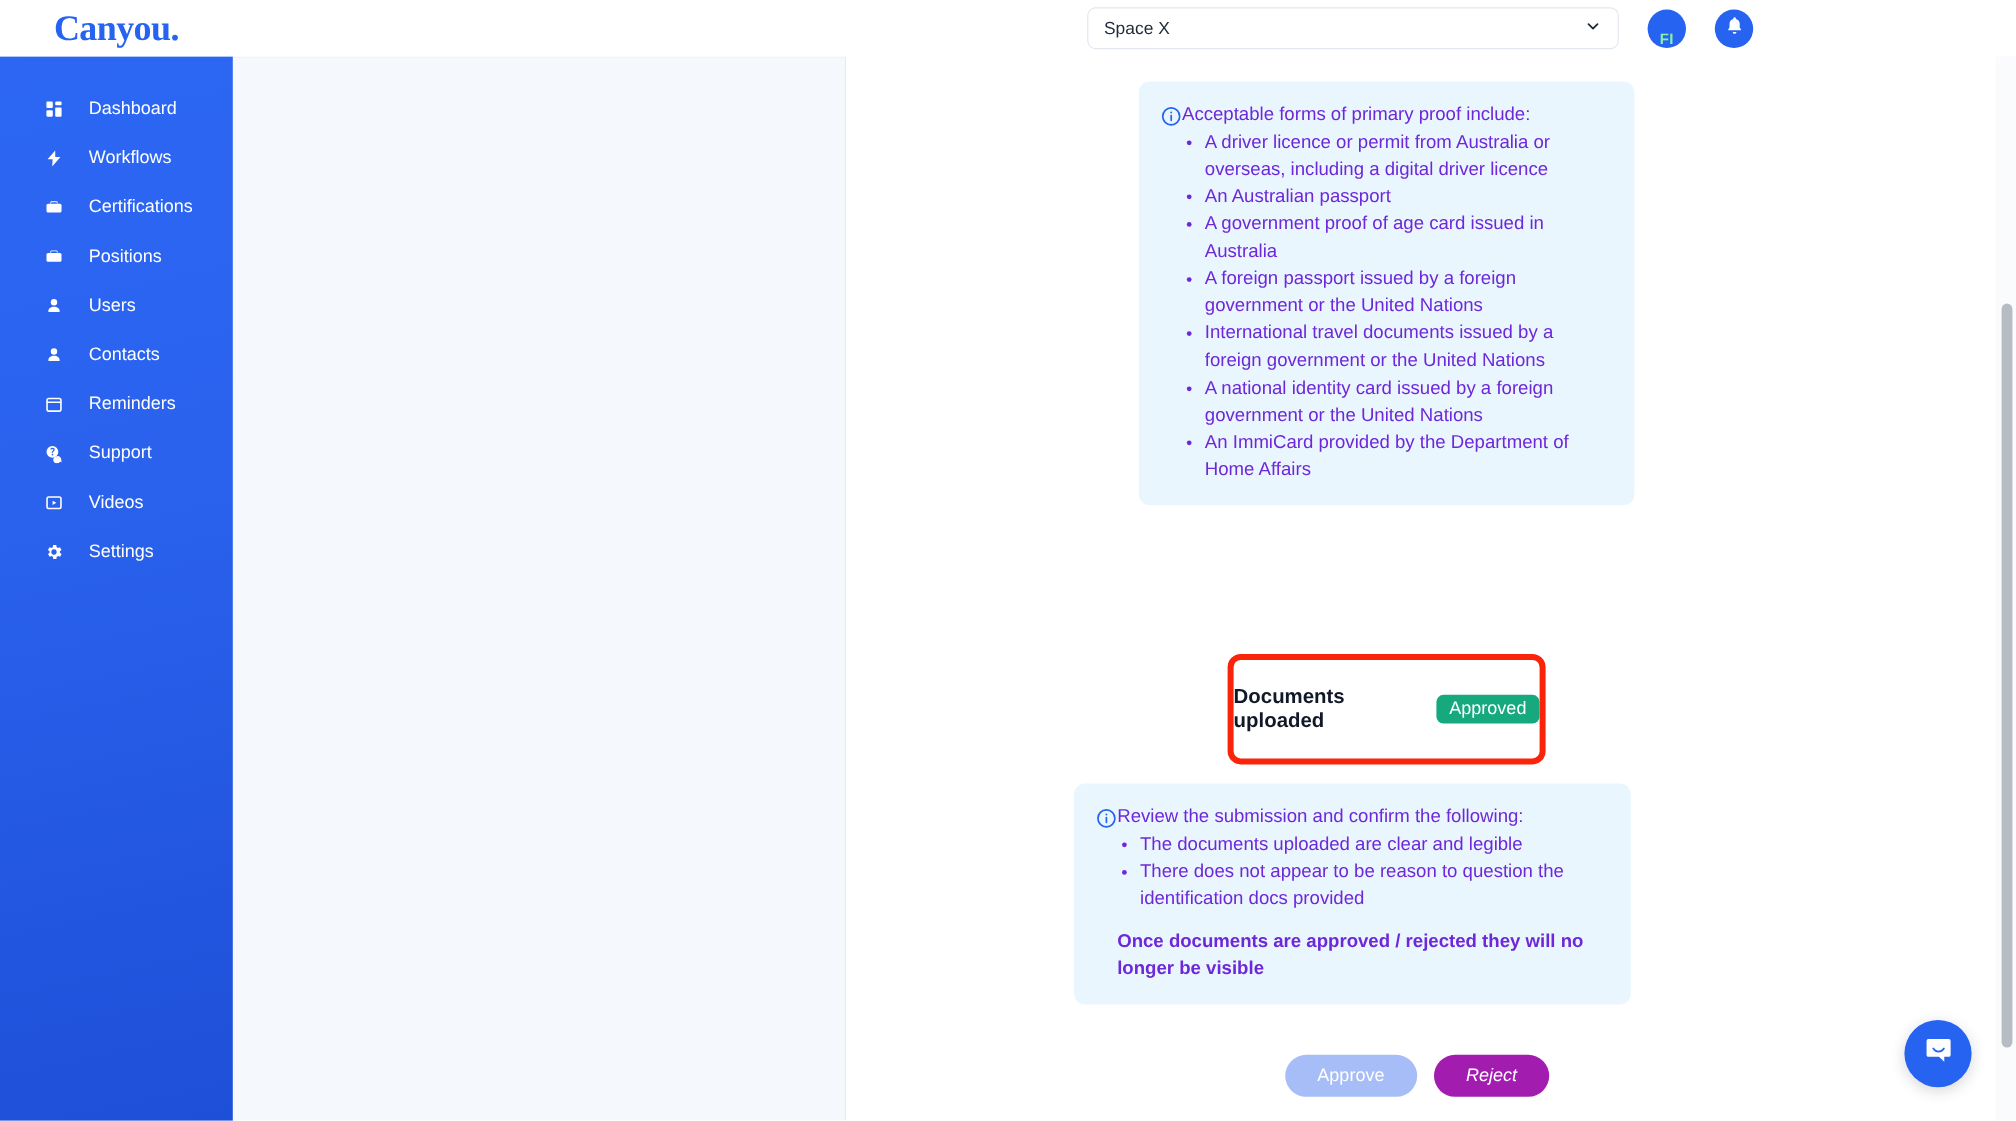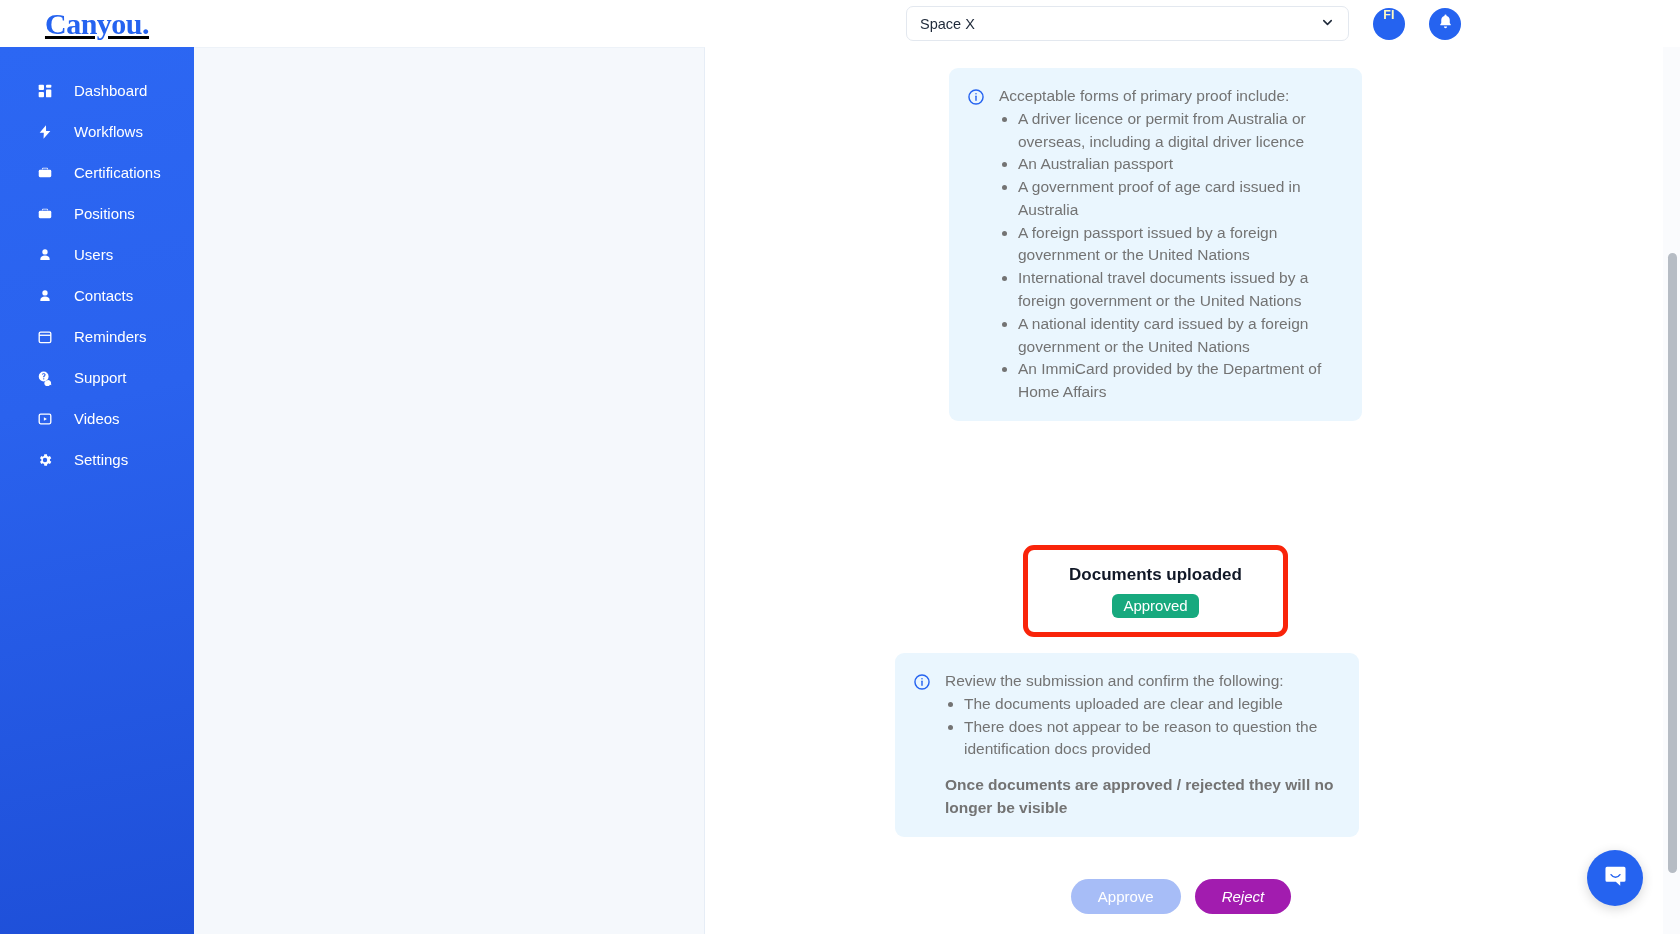--- a/index.html
+++ b/index.html
@@ -9,21 +9,21 @@
     background: #ffffff;
     font-family: "Liberation Sans", sans-serif;
     -webkit-font-smoothing: antialiased;
   }
   #app { position: relative; width: 1680px; height: 934px; }
 
   
   .topbar {
     position: absolute; top: 0; left: 0; width: 1480px; height: 47px;
     background: #ffffff; z-index: 30;
-    display: flex; align-items: center; text-decoration: underline;
+    display: flex; align-items: center;
   }
   .logo {
     width: 194px; text-align: center;
     font-family: "Liberation Serif", serif;
     font-size: 30px; font-weight: 700; letter-spacing: -0.5px;
     color: #2563F0; line-height: 1;
   }
   .topbar-right {
     position: absolute; right: 0; top: 0; height: 47px;
     display: flex; align-items: center; gap: 24px; padding-right: 19px;
@@ -35,22 +35,22 @@
     padding: 0 13px; position: relative;
     font-size: 14.5px; color: #1E2939;
     cursor: pointer;
   }
   .org-select .chev {
     position: absolute; right: 13px; top: 50%; transform: translateY(-50%);
     display: block;
   }
   .avatar {
     width: 32px; height: 32px; border-radius: 50%;
-    background: #2563F0; color: #fef9c3;
-    display: flex; align-items: flex-start; justify-content: center;
+    background: #2563F0; color: #86efac;
+    display: flex; align-items: flex-end; justify-content: center;
     font-size: 12.5px; font-weight: 700; letter-spacing: .3px;
     cursor: pointer;
   }
   .bell {
     width: 32px; height: 32px; border-radius: 50%;
     background: #2563F0; color: #fff;
     display: flex; align-items: center; justify-content: center;
     cursor: pointer;
   }
 
@@ -91,23 +91,23 @@
 
   
   .col {
     position: absolute; left: 0; top: 0; width: 952px;
   }
 
   
   .alert {
     background: #EAF6FE;
     border-radius: 9px;
-    display: flex; gap: 14px;
+    display: flex; gap: 0;
     padding: 17px 20px 17px 18px;
-    color: #737373;
+    color: #6d28d9;
     font-size: 15.5px; line-height: 1.47;
   }
   .alert-ico { flex: 0 0 18px; margin-top: 3px; }
   .alert-body { flex: 1 1 auto; }
   .alert-body ul { list-style: disc; padding-left: 19px; margin: 0; }
   .alert-body li { margin: 0; }
   .alert-strong { font-weight: 700; margin-top: 13px; display: block; }
 
   #alert-primary {
     position: absolute; left: 244px; top: 21px; width: 413px;
@@ -116,21 +116,21 @@
     position: absolute; left: 190px; top: 606px; width: 464px;
   }
 
   
   #docs-card {
     position: absolute; left: 318px; top: 498px;
     width: 265px; height: 92px;
     background: #ffffff;
     border: 5px solid #F9240A;
     border-radius: 11px;
-    display: flex; flex-direction: column;
+    display: flex; flex-direction: row;
     align-items: center; justify-content: center; gap: 9px;
   }
   .docs-title { font-size: 17px; font-weight: 700; color: #111827; }
   .badge-approved {
     background: #17A97E; color: #ffffff;
     font-size: 15px; border-radius: 6px;
     padding: 4px 11px 5px; line-height: 1;
   }
 
   

